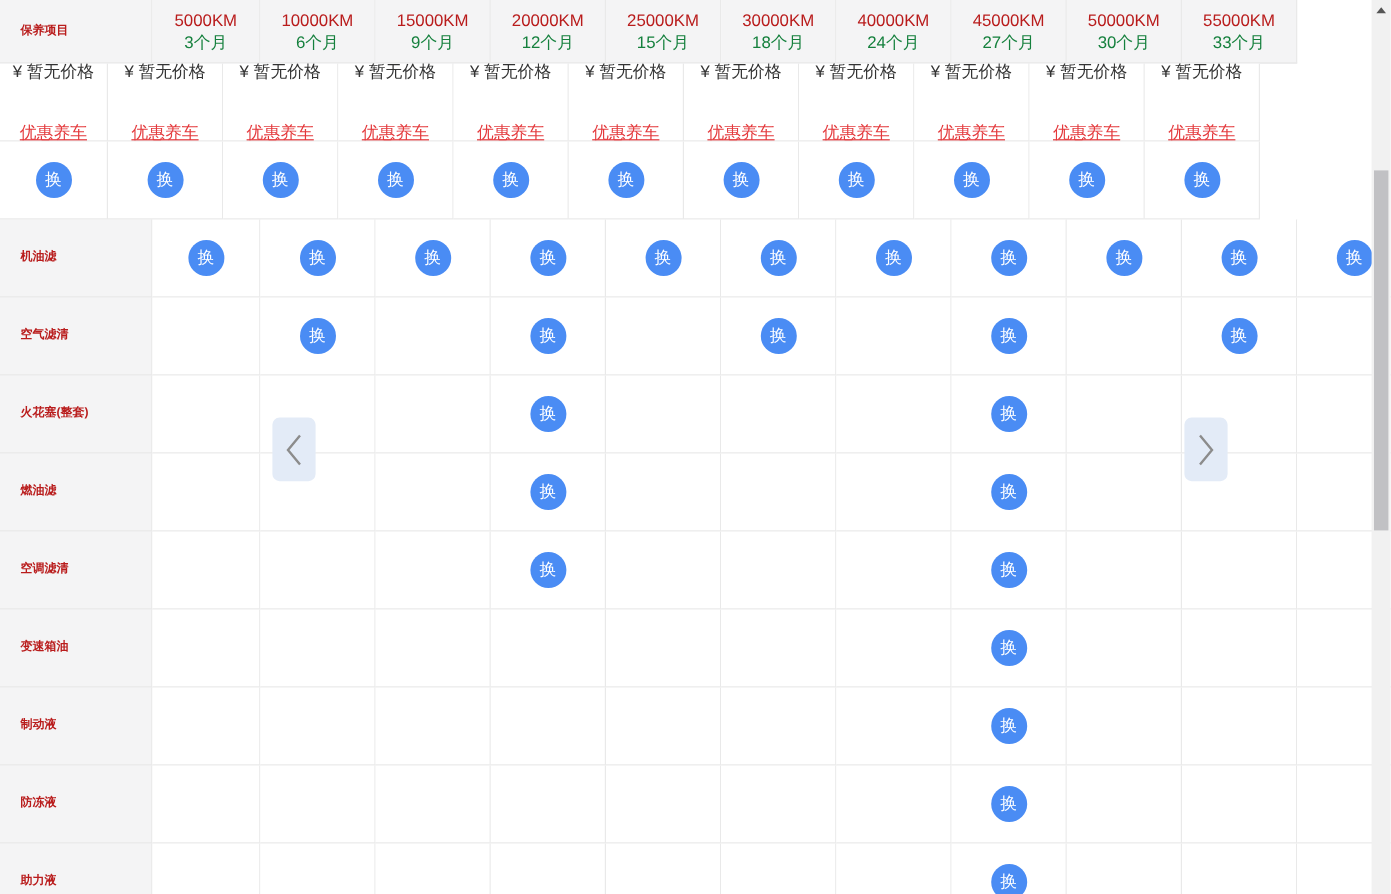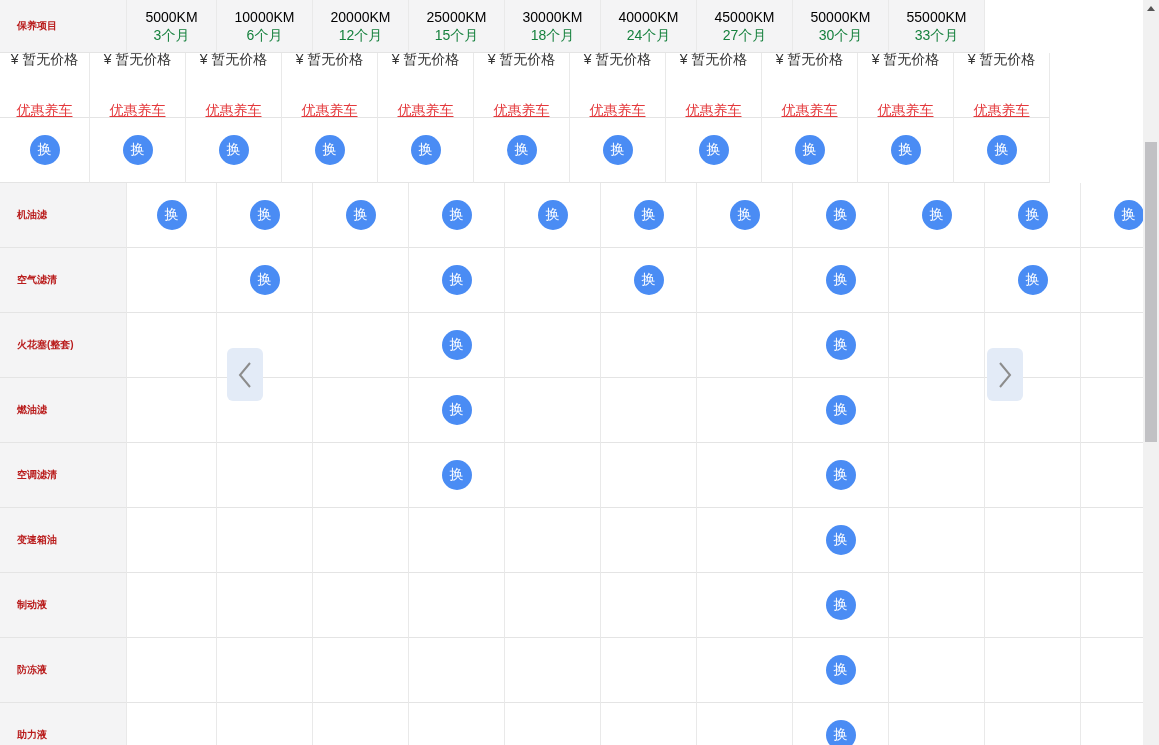--- a/index.html
+++ b/index.html
@@ -22,21 +22,21 @@
     background:#f4f4f5;
     align-items:flex-start; padding-left:17px;
     font-weight:bold; font-size:10px; color:#b91c1c;
     line-height:22px;
   }
   .data-cell { flex:0 0 96px; width:96px; }
   .data-cell.first { flex:0 0 90px; width:90px; }
   .header-row { height:53px; }
   .header-row .cell { background:#f4f4f5; }
   .body-row { height:65px; }
-  .hdr-km { font-size:14px; color:#000000; line-height:18px;text-align:center; }
+  .hdr-km { font-size:14px; color:#b91c1c; line-height:18px;text-align:center; }
   .hdr-months { font-size:14px; color:#15803d; line-height:18px; }
   .price-line { font-size:14px; color:#333; line-height:19px; white-space:nowrap; }
   .discount-link {
     font-size:14px; color:#e4393c; line-height:19px;
     text-decoration:underline; cursor:pointer; white-space:nowrap;margin-top:32px;
   }
   .replace-btn {
     width:30px; height:30px; border-radius:50%;
     background:#4a8cf4; color:#fff; font-size:14px;
     border:none; display:flex; align-items:center; justify-content:center;
@@ -77,20 +77,24 @@
   <div class="grid">
       <div class="row header-row">
         <div class="cell label-cell">保养项目</div>
         <div class="cell data-cell first">
           <div class="hdr-km">5000KM</div>
           <div class="hdr-months">3个月</div>
         </div>
         <div class="cell data-cell">
           <div class="hdr-km">10000KM</div>
           <div class="hdr-months">6个月</div>
+        </div>
+        <div class="cell data-cell">
+          <div class="hdr-km">15000KM</div>
+          <div class="hdr-months">9个月</div>
         </div>
         <div class="cell data-cell">
           <div class="hdr-km">20000KM</div>
           <div class="hdr-months">12个月</div>
         </div>
         <div class="cell data-cell">
           <div class="hdr-km">25000KM</div>
           <div class="hdr-months">15个月</div>
         </div>
         <div class="cell data-cell">

